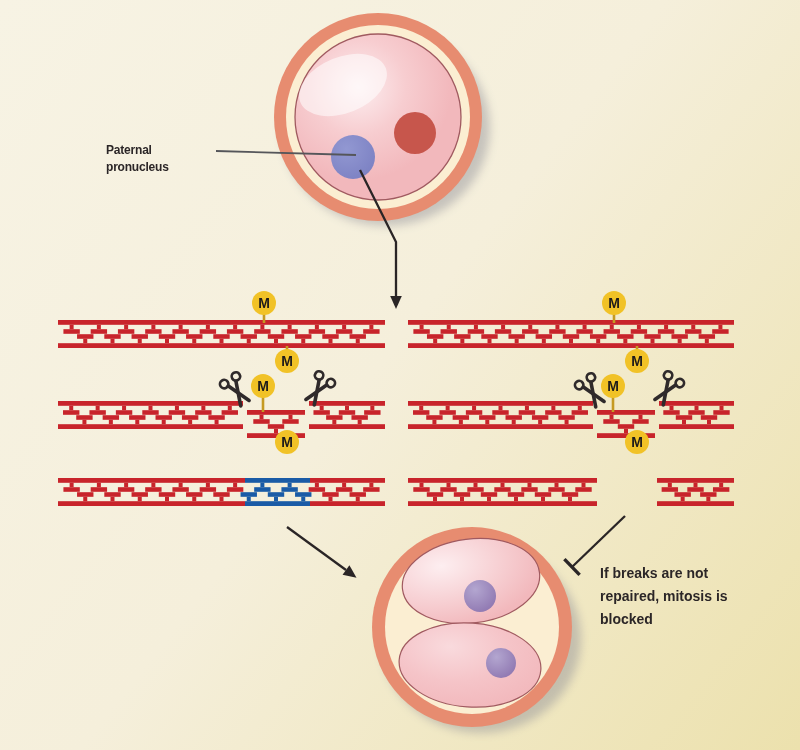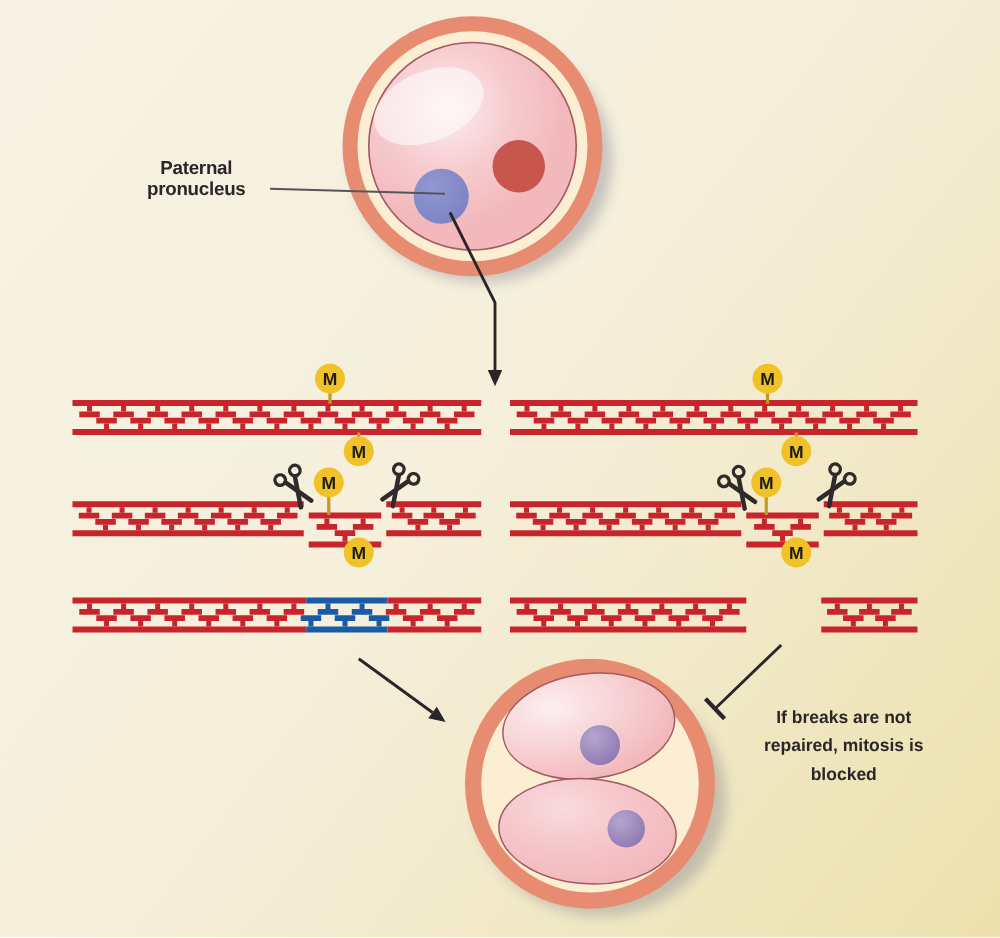--- a/index.html
+++ b/index.html
@@ -6,26 +6,26 @@
   .canvas{
     position:relative;
     width:800px;height:750px;
     overflow:hidden;
     background:linear-gradient(128deg,#f7f3e4 0%,#f5efdb 48%,#ece1ad 100%);
     font-family:"Liberation Sans",sans-serif;
   }
   #scene{position:absolute;left:0;top:0;}
   .label{position:absolute;color:#2b2627;font-weight:bold;}
   .label-paternal{
-    left:106px;top:126px;width:102px;
-    text-align:center;font-size:15px;line-height:17px;letter-spacing:-0.2px;
+    left:106px;top:142px;width:102px;
+    text-align:left;font-size:12px;line-height:17px;letter-spacing:-0.2px;
   }
   .label-blocked{
     left:600px;top:562px;width:150px;
-    text-align:center;font-size:14px;line-height:23px;
+    text-align:left;font-size:14px;line-height:23px;
   }
 </style>
 </head>
 <body>
 
 <div class="canvas">
   <svg id="scene" width="800" height="750" viewBox="0 0 800 750">
       <defs>
         <radialGradient id="cellGrad" cx="38%" cy="32%" r="75%">
           <stop offset="0%" stop-color="#fdeef0"></stop>

